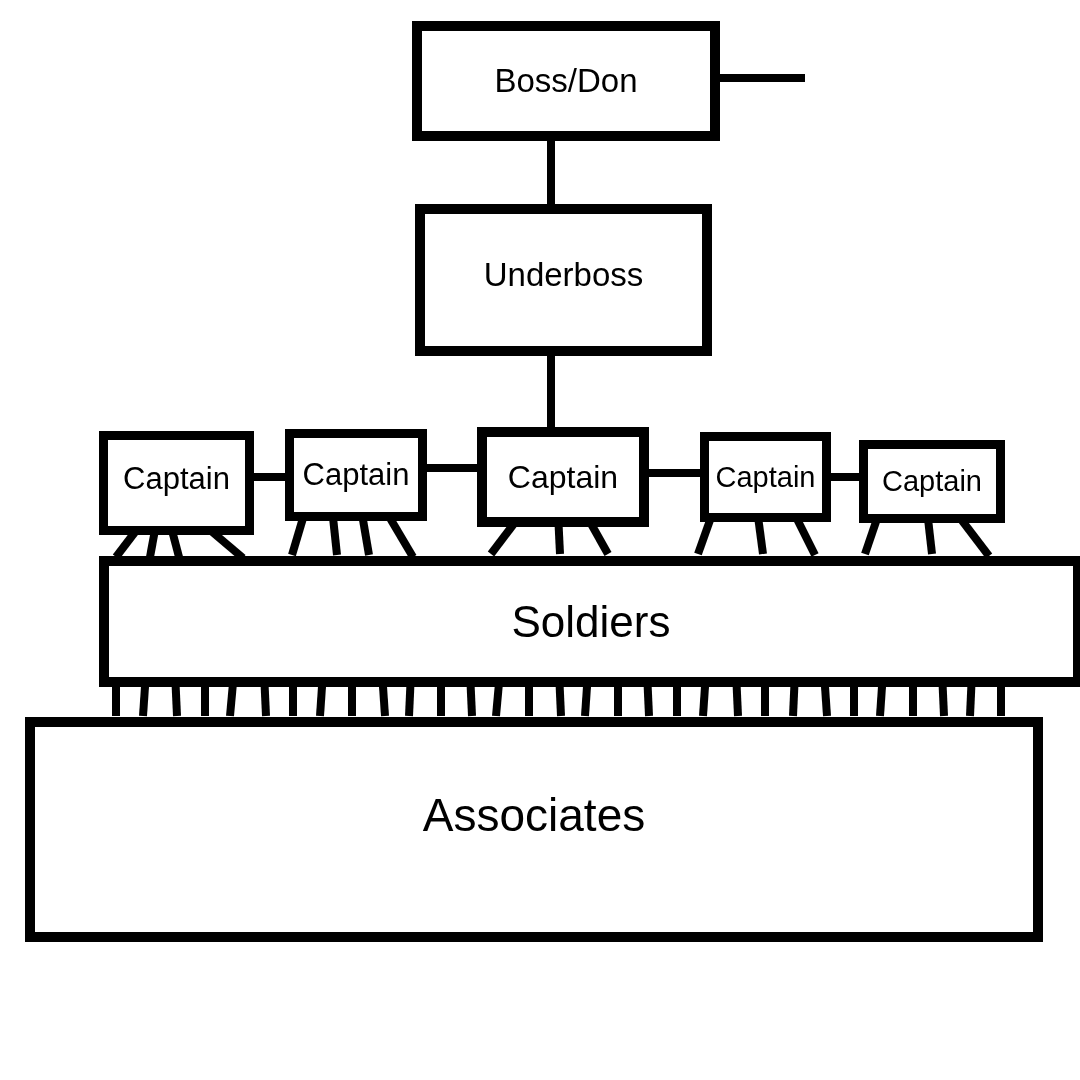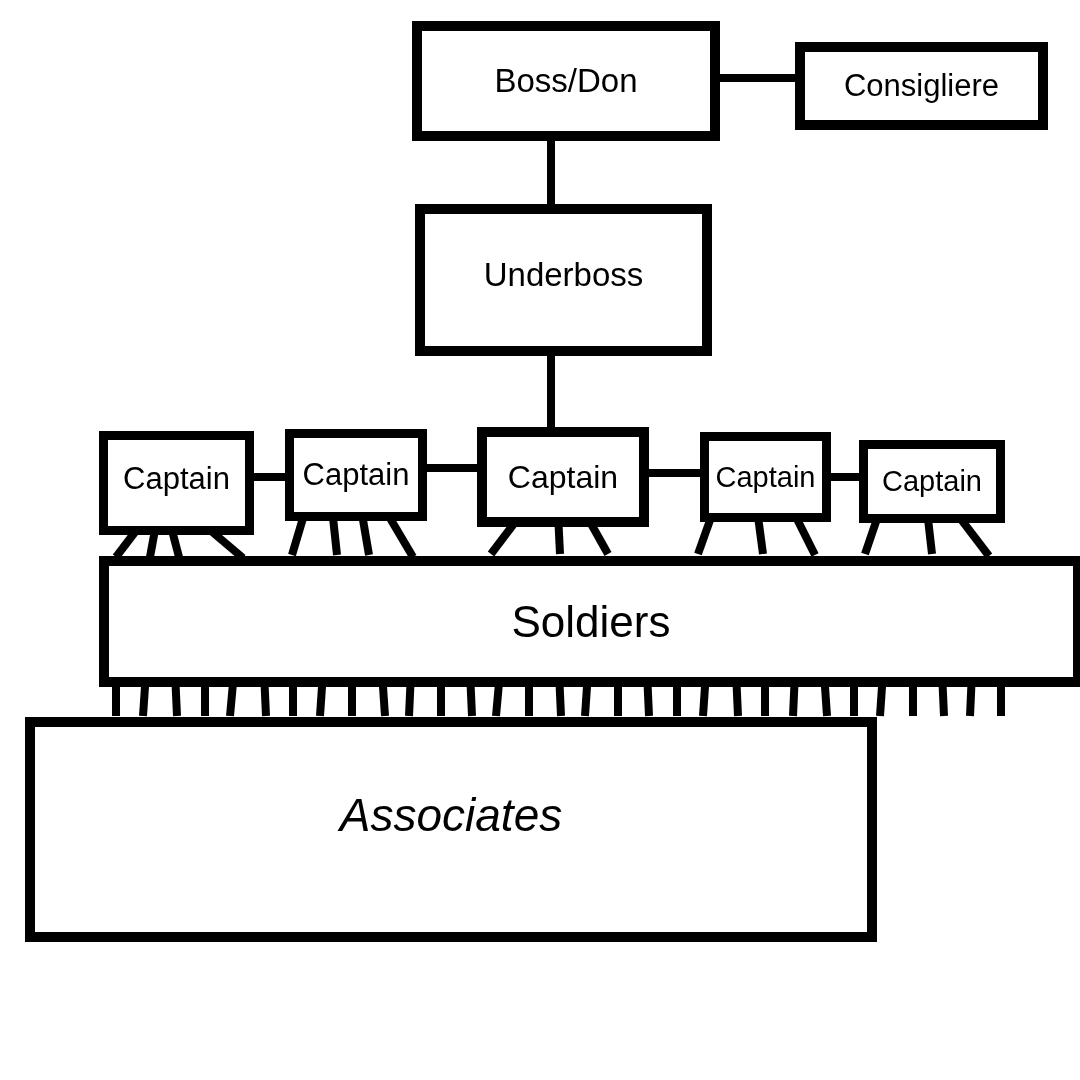--- a/index.html
+++ b/index.html
@@ -31,21 +31,21 @@
   }
   .boss       {left:412px; top:13px;  width:308px; height:120px; border-width:10px; font-size:33px;}
   .consigliere{left:795px; top:34px;  width:253px; height:88px;  border-width:10px; font-size:31px;}
   .underboss  {left:415px; top:196px; width:297px; height:152px; border-width:10px; font-size:33px; padding-bottom:11px;}
   .captain1   {left:99px;  top:423px; width:155px; height:104px; font-size:31px; padding-bottom:8px;}
   .captain2   {left:285px; top:421px; width:142px; height:92px;  font-size:31px;}
   .captain3   {left:477px; top:419px; width:172px; height:100px; border-width:10px; font-size:32px;}
   .captain4   {left:700px; top:424px; width:131px; height:90px;  font-size:29px;}
   .captain5   {left:859px; top:432px; width:146px; height:83px;  font-size:29px;}
   .soldiers   {left:99px;  top:548px; width:984px; height:131px; border-width:10px; font-size:44px;}
-  .associates {left:25px;  top:709px; width:852px;height:225px; border-width:10px; font-size:46px; padding-bottom:30px;font-style:italic;}
+  .associates {left:25px;  top:709px; width:1018px;height:225px; border-width:10px; font-size:46px; padding-bottom:30px;}
 </style>
 </head>
 <body>
 
 <div class="canvas">
 
   <svg width="1080" height="1080" viewBox="0 0 1080 1080">
 
     <g>
       <line x1="710" y1="78" x2="805" y2="78"></line>
@@ -130,23 +130,20 @@
       <line x1="942" y1="672" x2="944" y2="716"></line>
       <line x1="972" y1="672" x2="970" y2="716"></line>
       <line x1="1001" y1="672" x2="1001" y2="716"></line>
     </g>
   </svg>
 
   <div class="node boss">
     <span>Boss/Don</span>
   </div>
 
-  <div class="node consigliere">
-    <span>Consigliere</span>
-  </div>
 
   <div class="node underboss">
     <span>Underboss</span>
   </div>
 
   <div class="node captain1">
     <span>Captain</span>
   </div>
   <div class="node captain2">
     <span>Captain</span>

